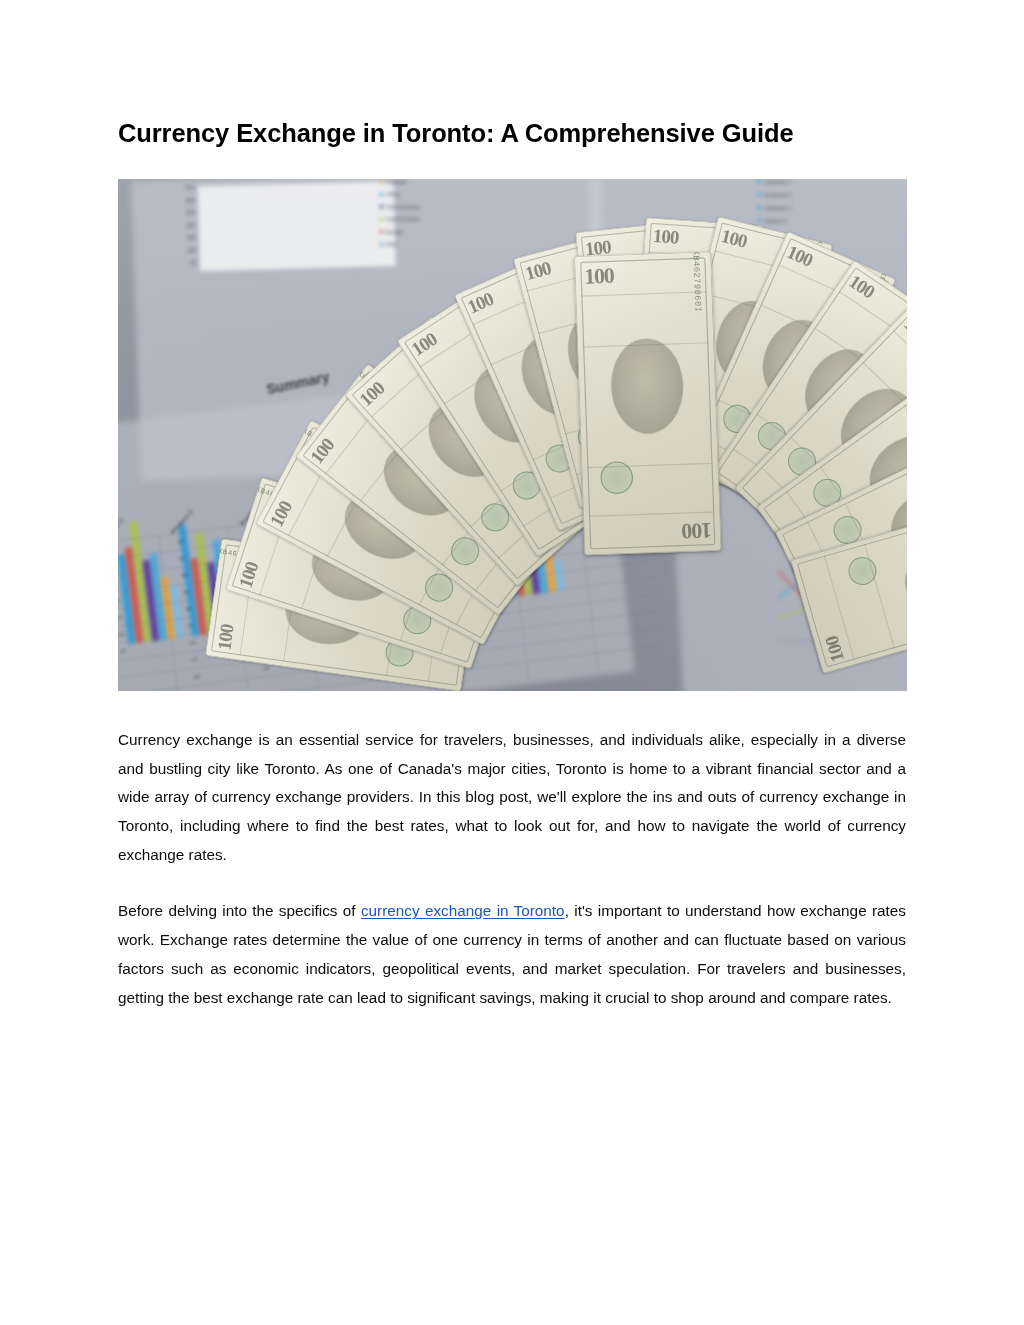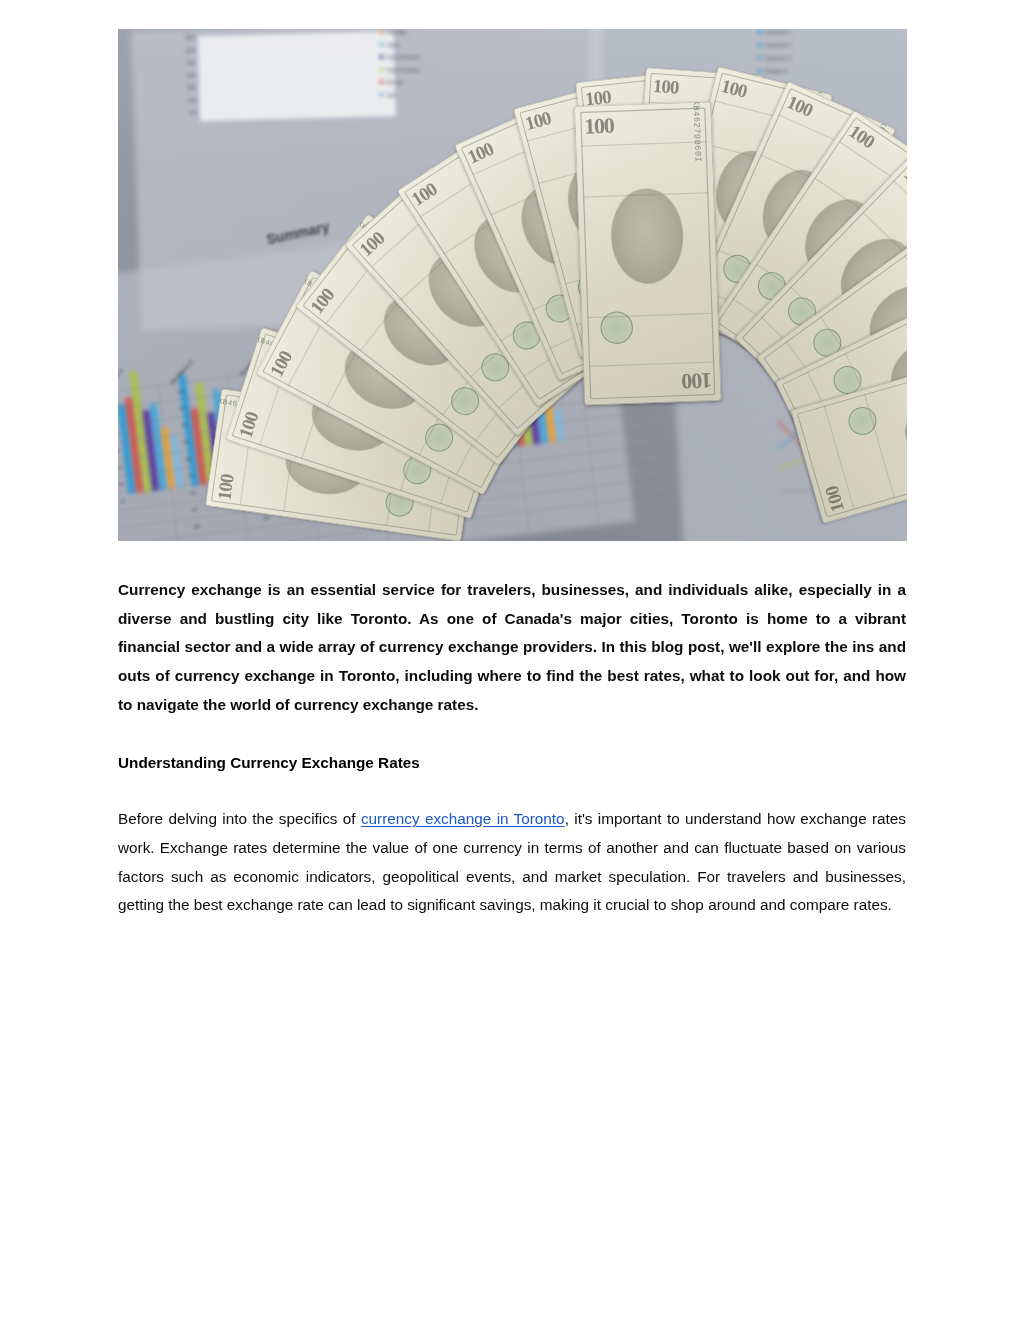--- a/index.html
+++ b/index.html
@@ -223,21 +223,21 @@
 
   
   .para {
     margin: 0;
     font-size: 15.3px;
     line-height: 28.7px;
     text-align: justify;
     color: #0c0c0c;
     font-family: "Liberation Sans", sans-serif;
   }
-  .p-intro { margin-top: 35px; font-weight: bold; }
+  .p-intro { margin-top: 35px; }
   .h2 {
     margin: 0;
     font-size: 15.3px;
     font-weight: bold;
     line-height: 28.7px;
     color: #000000;
     text-align: left;
   }
   .h-understanding { margin-top: 29px; }
   .p-before { margin-top: 28px; }
@@ -247,20 +247,21 @@
     text-decoration: underline;
     text-underline-offset: 2px;
   }
 </style>
 </head>
 <body>
 
 <div class="page">
   <div class="content">
 
+    <h1 class="doc-title">Currency Exchange in Toronto: A Comprehensive Guide</h1>
 
     <div class="figure">
       <div class="photo">
 
         <div class="sheet s1"></div>
         <div class="sheet s2"></div>
         <div class="sheet s3"></div>
         <div class="sheet s4"></div>
 
         <div class="chart-top">
@@ -684,19 +685,18 @@
               <div class="band" style="top: 182px;"></div>
               <div class="band" style="top: 224px;"></div>
             </div>
           </div>
 
       </div>
     </div>
 
     <p class="para p-intro">Currency exchange is an essential service for travelers, businesses, and individuals alike, especially in a diverse and bustling city like Toronto. As one of Canada's major cities, Toronto is home to a vibrant financial sector and a wide array of currency exchange providers. In this blog post, we'll explore the ins and outs of currency exchange in Toronto, including where to find the best rates, what to look out for, and how to navigate the world of currency exchange rates.</p>
 
-    <h2 class="h2 h-understanding">Understanding Currency Exchange Rates</h2>
 
     <p class="para p-before"><span>Before delving into the specifics of </span><a class="doclink" href="#">currency exchange in Toronto</a><span>, it's important to understand how exchange rates work. Exchange rates determine the value of one currency in terms of another and can fluctuate based on various factors such as economic indicators, geopolitical events, and market speculation. For travelers and businesses, getting the best exchange rate can lead to significant savings, making it crucial to shop around and compare rates.</span></p>
 
 
   </div>
 </div>
 
 </body></html>

